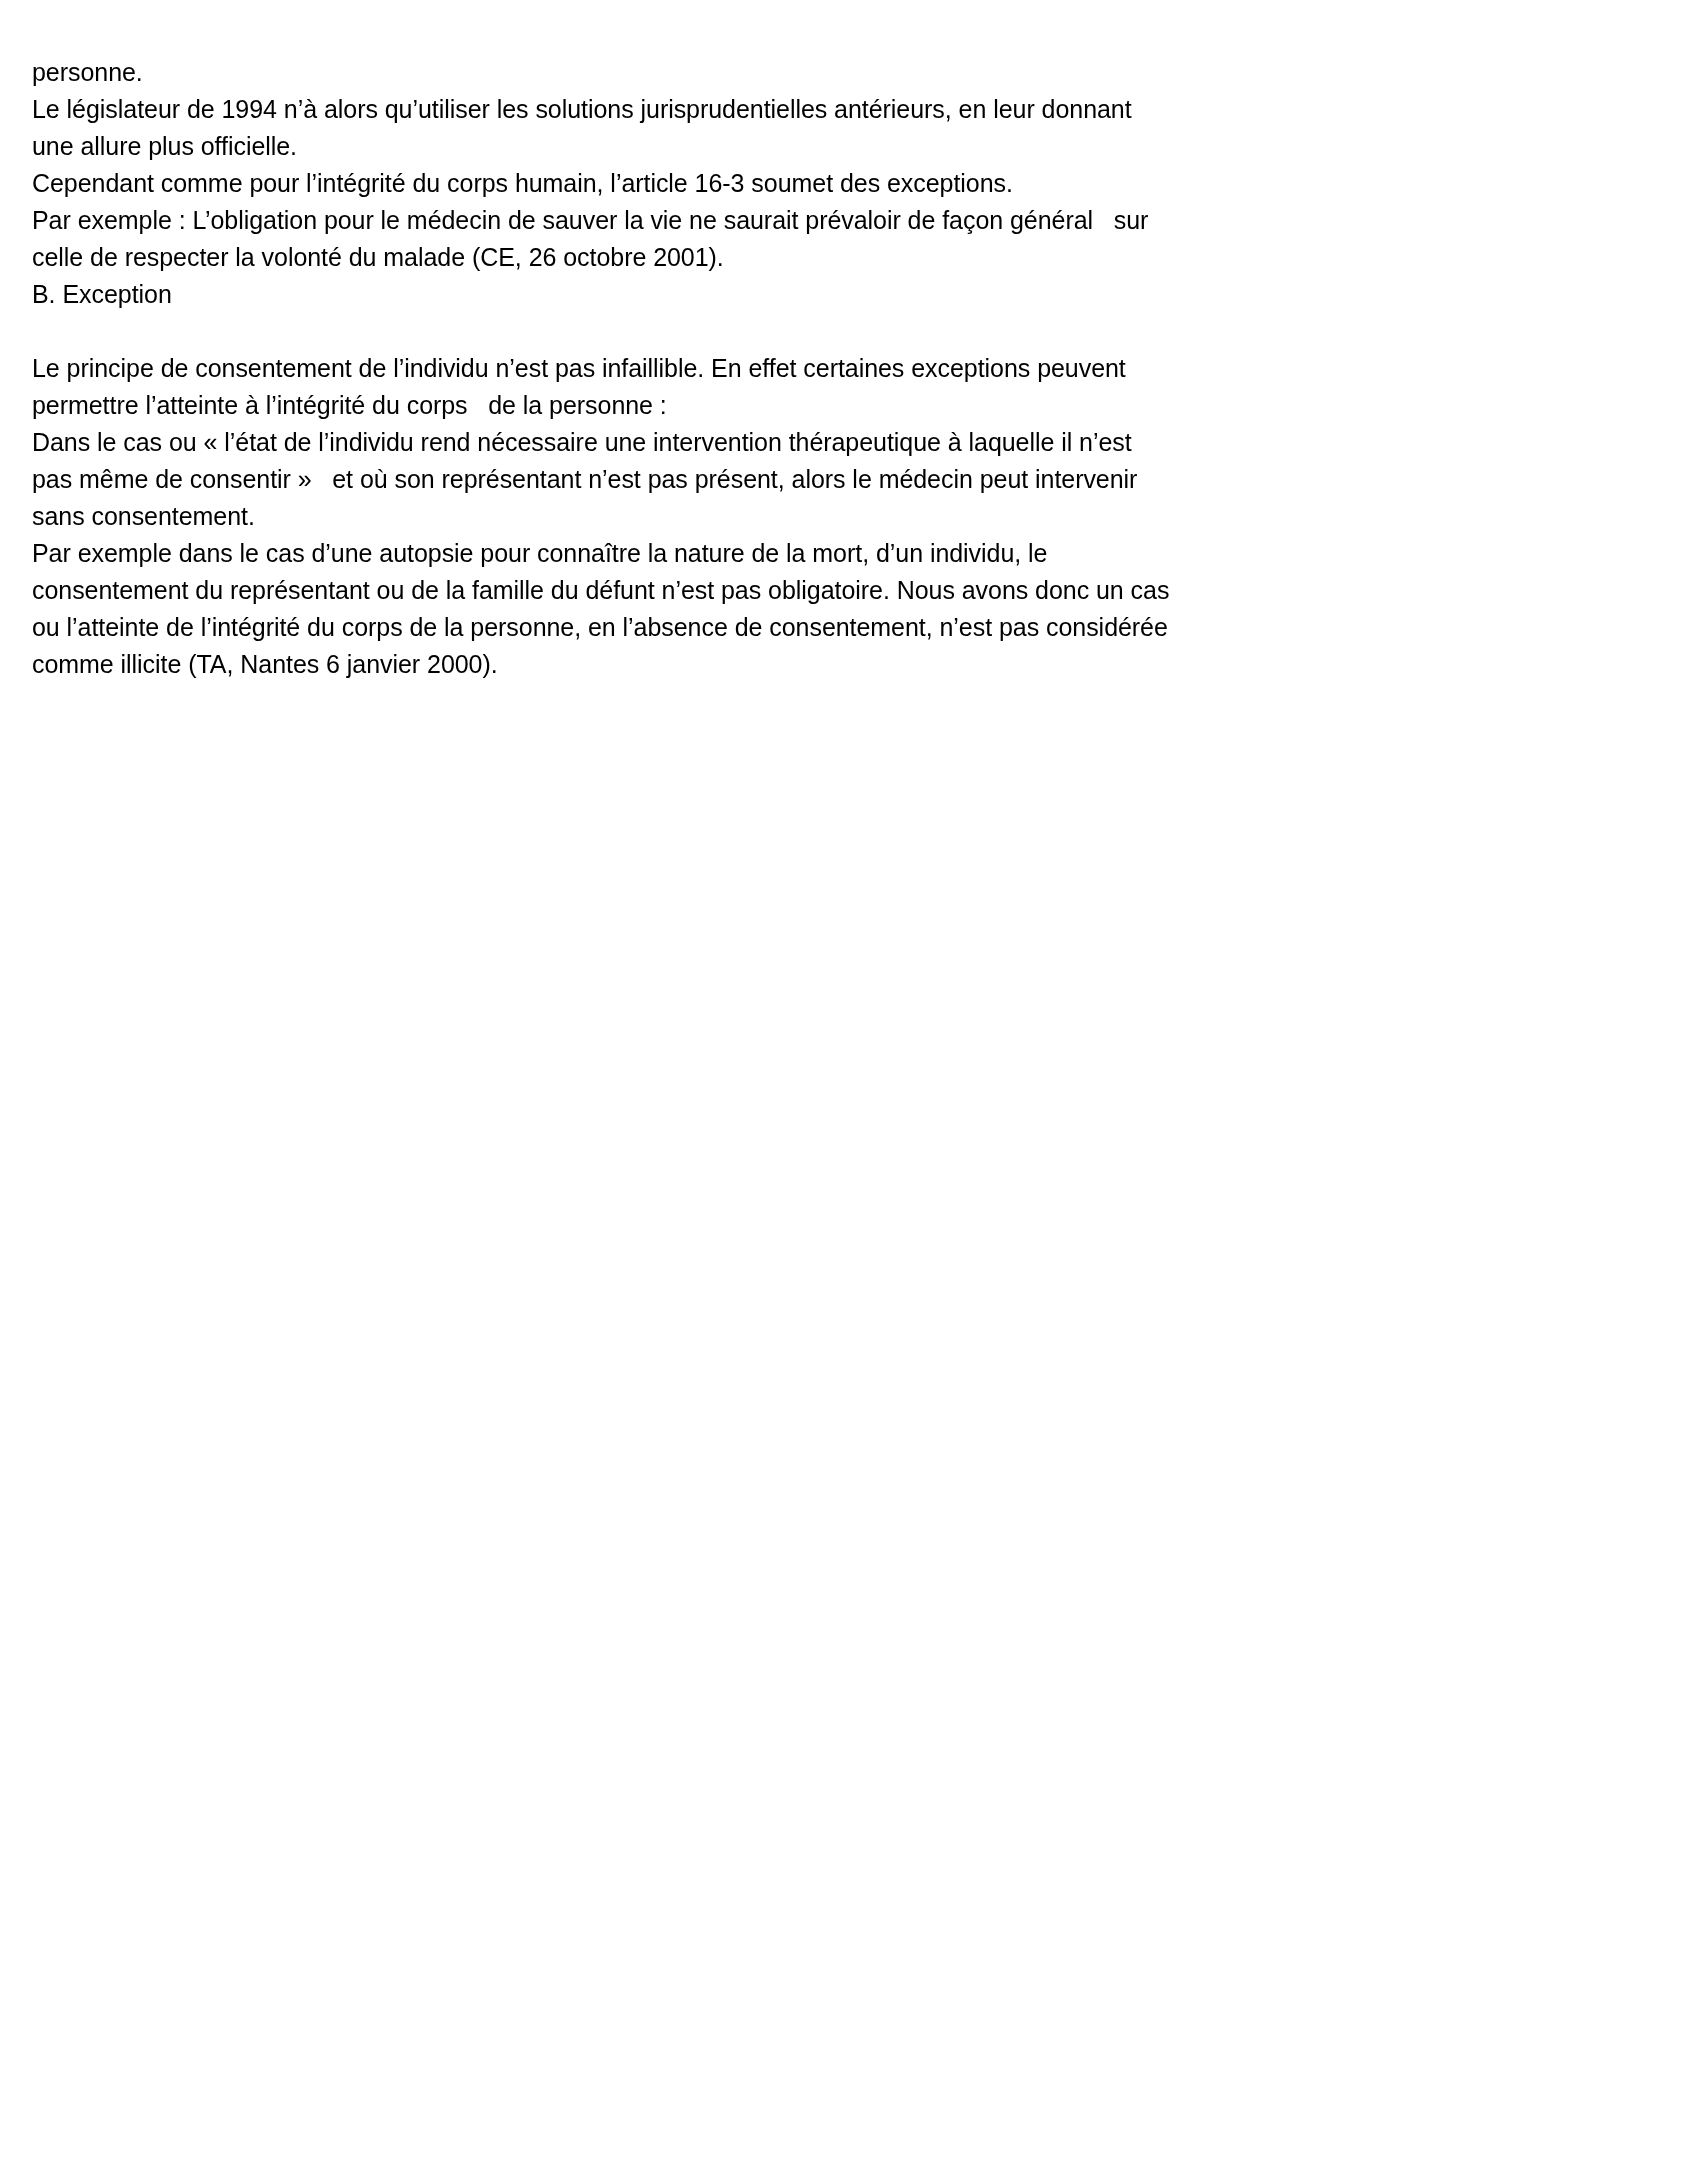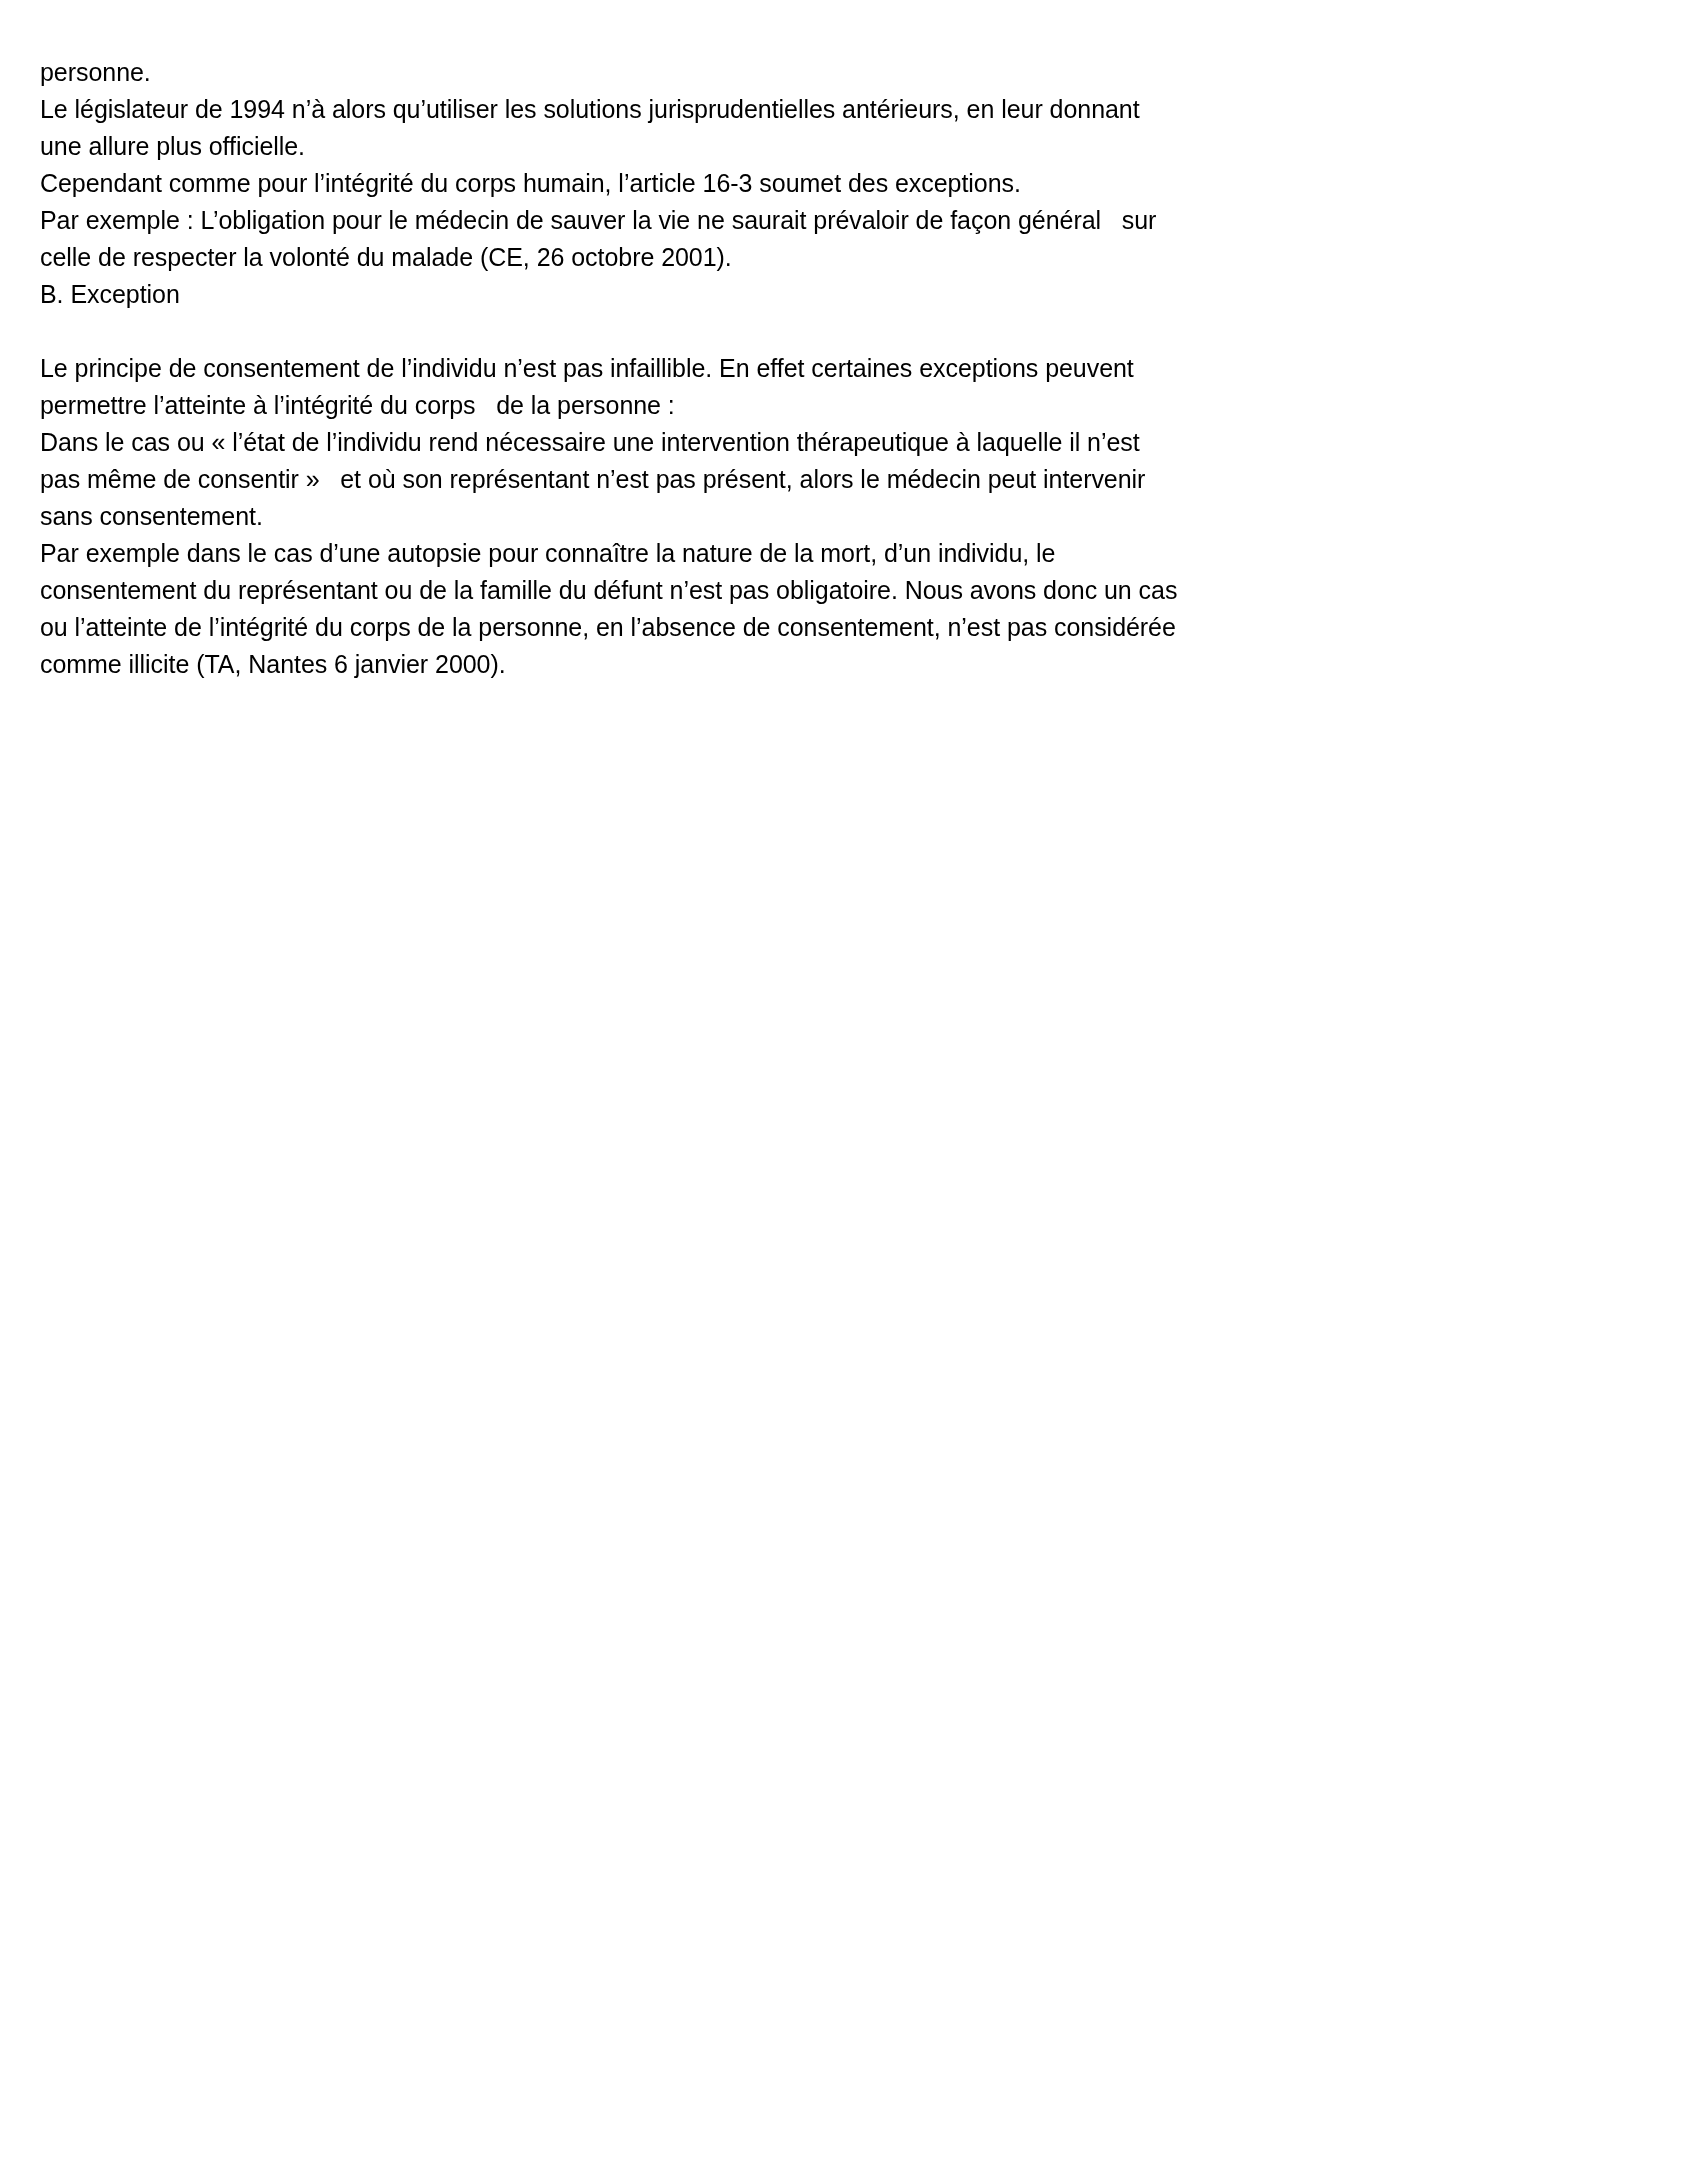--- a/index.html
+++ b/index.html
@@ -17,21 +17,20 @@
   .page {
     position: relative;
     width: 1683px;
     height: 2178px;
     background: #ffffff;
     box-sizing: border-box;
     padding: 54px 40px 0 32px;
   }
   .doc-body {
     width: 1564px;
-    margin-left: 8px;
   }
   .para {
     font-size: 25px;
     line-height: 37px;
     letter-spacing: -0.05px;
     word-spacing: 0px;
     color: #000000;
     margin: 0;
     text-align: left;
     white-space: pre-wrap;

